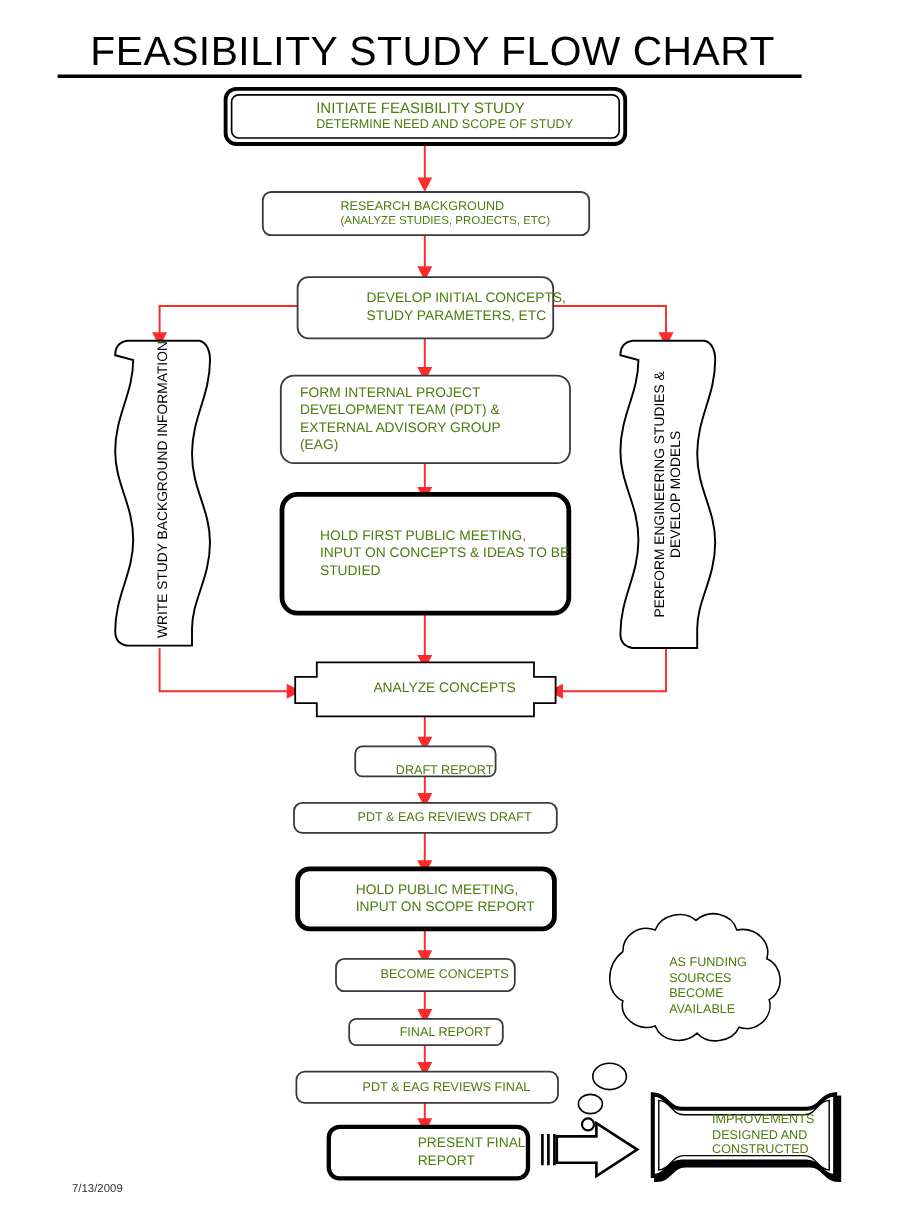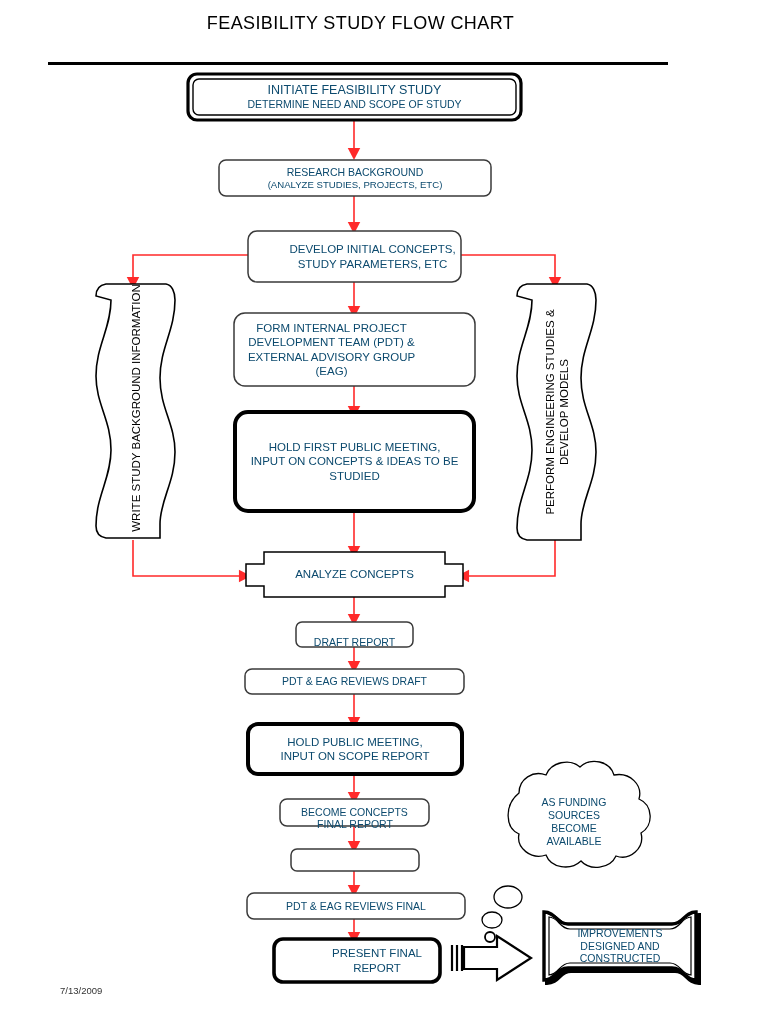--- a/index.html
+++ b/index.html
@@ -21,38 +21,39 @@
   #svg-layer {
     position: absolute;
     left: 0;
     top: 0;
     width: 768px;
     height: 1024px;
   }
   .title {
     position: absolute;
     left: 0;
-    top: 13px;
+    top: 24px;
     width: 721px;
     text-align: center;
-    font-size: 18px;
+    font-size: 34px;
     letter-spacing: 0.4px;
     font-weight: normal;
     color: #000;
     white-space: nowrap;
   }
   .node-text {
     position: absolute;
     display: flex;
     align-items: center;
     justify-content: center;
-    text-align: center;
+    text-align: left;
     line-height: 1.22;
     pointer-events: none;
-    color: #0c4a6e;
+    color: #4d7c0f;
+    margin-left: 16px;
   }
   .node-text span { display: block; }
   .t-13 { font-size: 12.5px; }
   .t-12 { font-size: 11.5px; }
   .t-11 { font-size: 10.5px; }
   .t-10 { font-size: 9.6px; }
   .vert-text {
     position: absolute;
     display: flex;
     align-items: center;
@@ -311,21 +312,21 @@
       <span>INPUT ON SCOPE REPORT</span>
     </div>
   </div>
 
   <div class="node-text t-11" style="left:280px; top:799px; width:149px; height:27px;">
     <div>
         <span>BECOME CONCEPTS</span>
       </div>
   </div>
 
-  <div class="node-text t-11" style="left:291px; top:813px; width:128px; height:22px;">
+  <div class="node-text t-11" style="left:291px; top:849px; width:128px; height:22px;">
     <div>
         <span>FINAL REPORT</span>
       </div>
   </div>
 
   <div class="node-text t-11" style="left:247px; top:893px; width:218px; height:26px;">
     <div>
         <span>PDT &amp; EAG REVIEWS FINAL</span>
       </div>
   </div>

